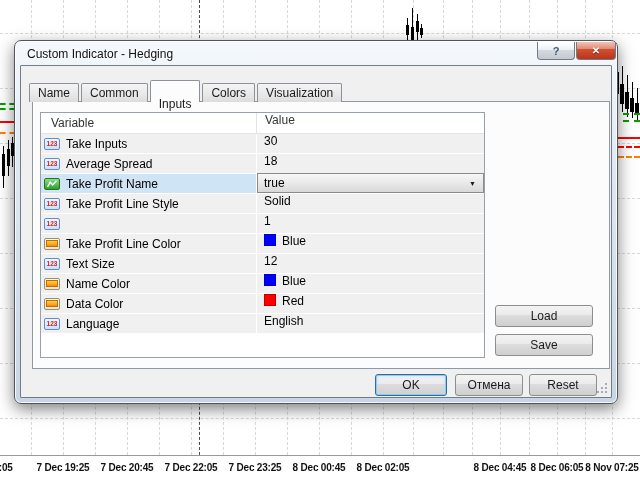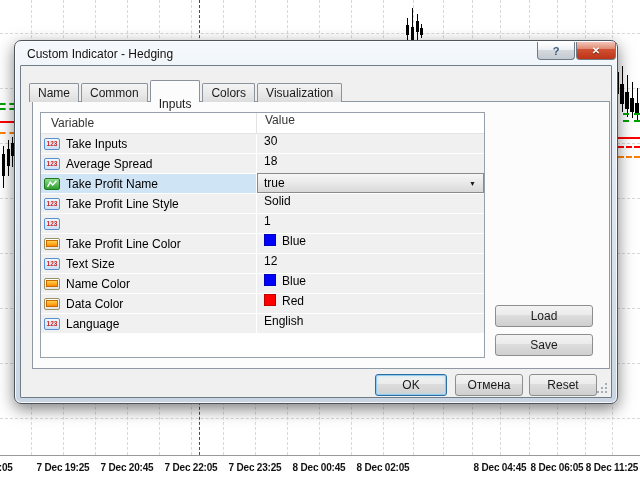--- a/index.html
+++ b/index.html
@@ -152,21 +152,21 @@
       <span class="xlabel" style="left: 3px;">8:05</span>
       <span class="xlabel" style="left: 63px;">7 Dec 19:25</span>
       <span class="xlabel" style="left: 127px;">7 Dec 20:45</span>
       <span class="xlabel" style="left: 191px;">7 Dec 22:05</span>
       <span class="xlabel" style="left: 255px;">7 Dec 23:25</span>
       <span class="xlabel" style="left: 319px;">8 Dec 00:45</span>
       <span class="xlabel" style="left: 383px;">8 Dec 02:05</span>
       <span class="xlabel" style="left: 443px; margin-top: 28px;">8 Dec 03:25</span>
       <span class="xlabel" style="left: 500px;">8 Dec 04:45</span>
       <span class="xlabel" style="left: 557px;">8 Dec 06:05</span>
-      <span class="xlabel" style="left: 612px;">8 Dec 11:25</span>
+      <span class="xlabel" style="left: 612px;">8 Nov 07:25</span>
     </div>
 
   <div class="dialog">
     <div class="title-bar">
       <span class="title-text">Custom Indicator - Hedging</span>
     </div>
     <div class="cap-btn btn-help">
       <span>?</span>
     </div>
     <div class="cap-btn btn-close">

